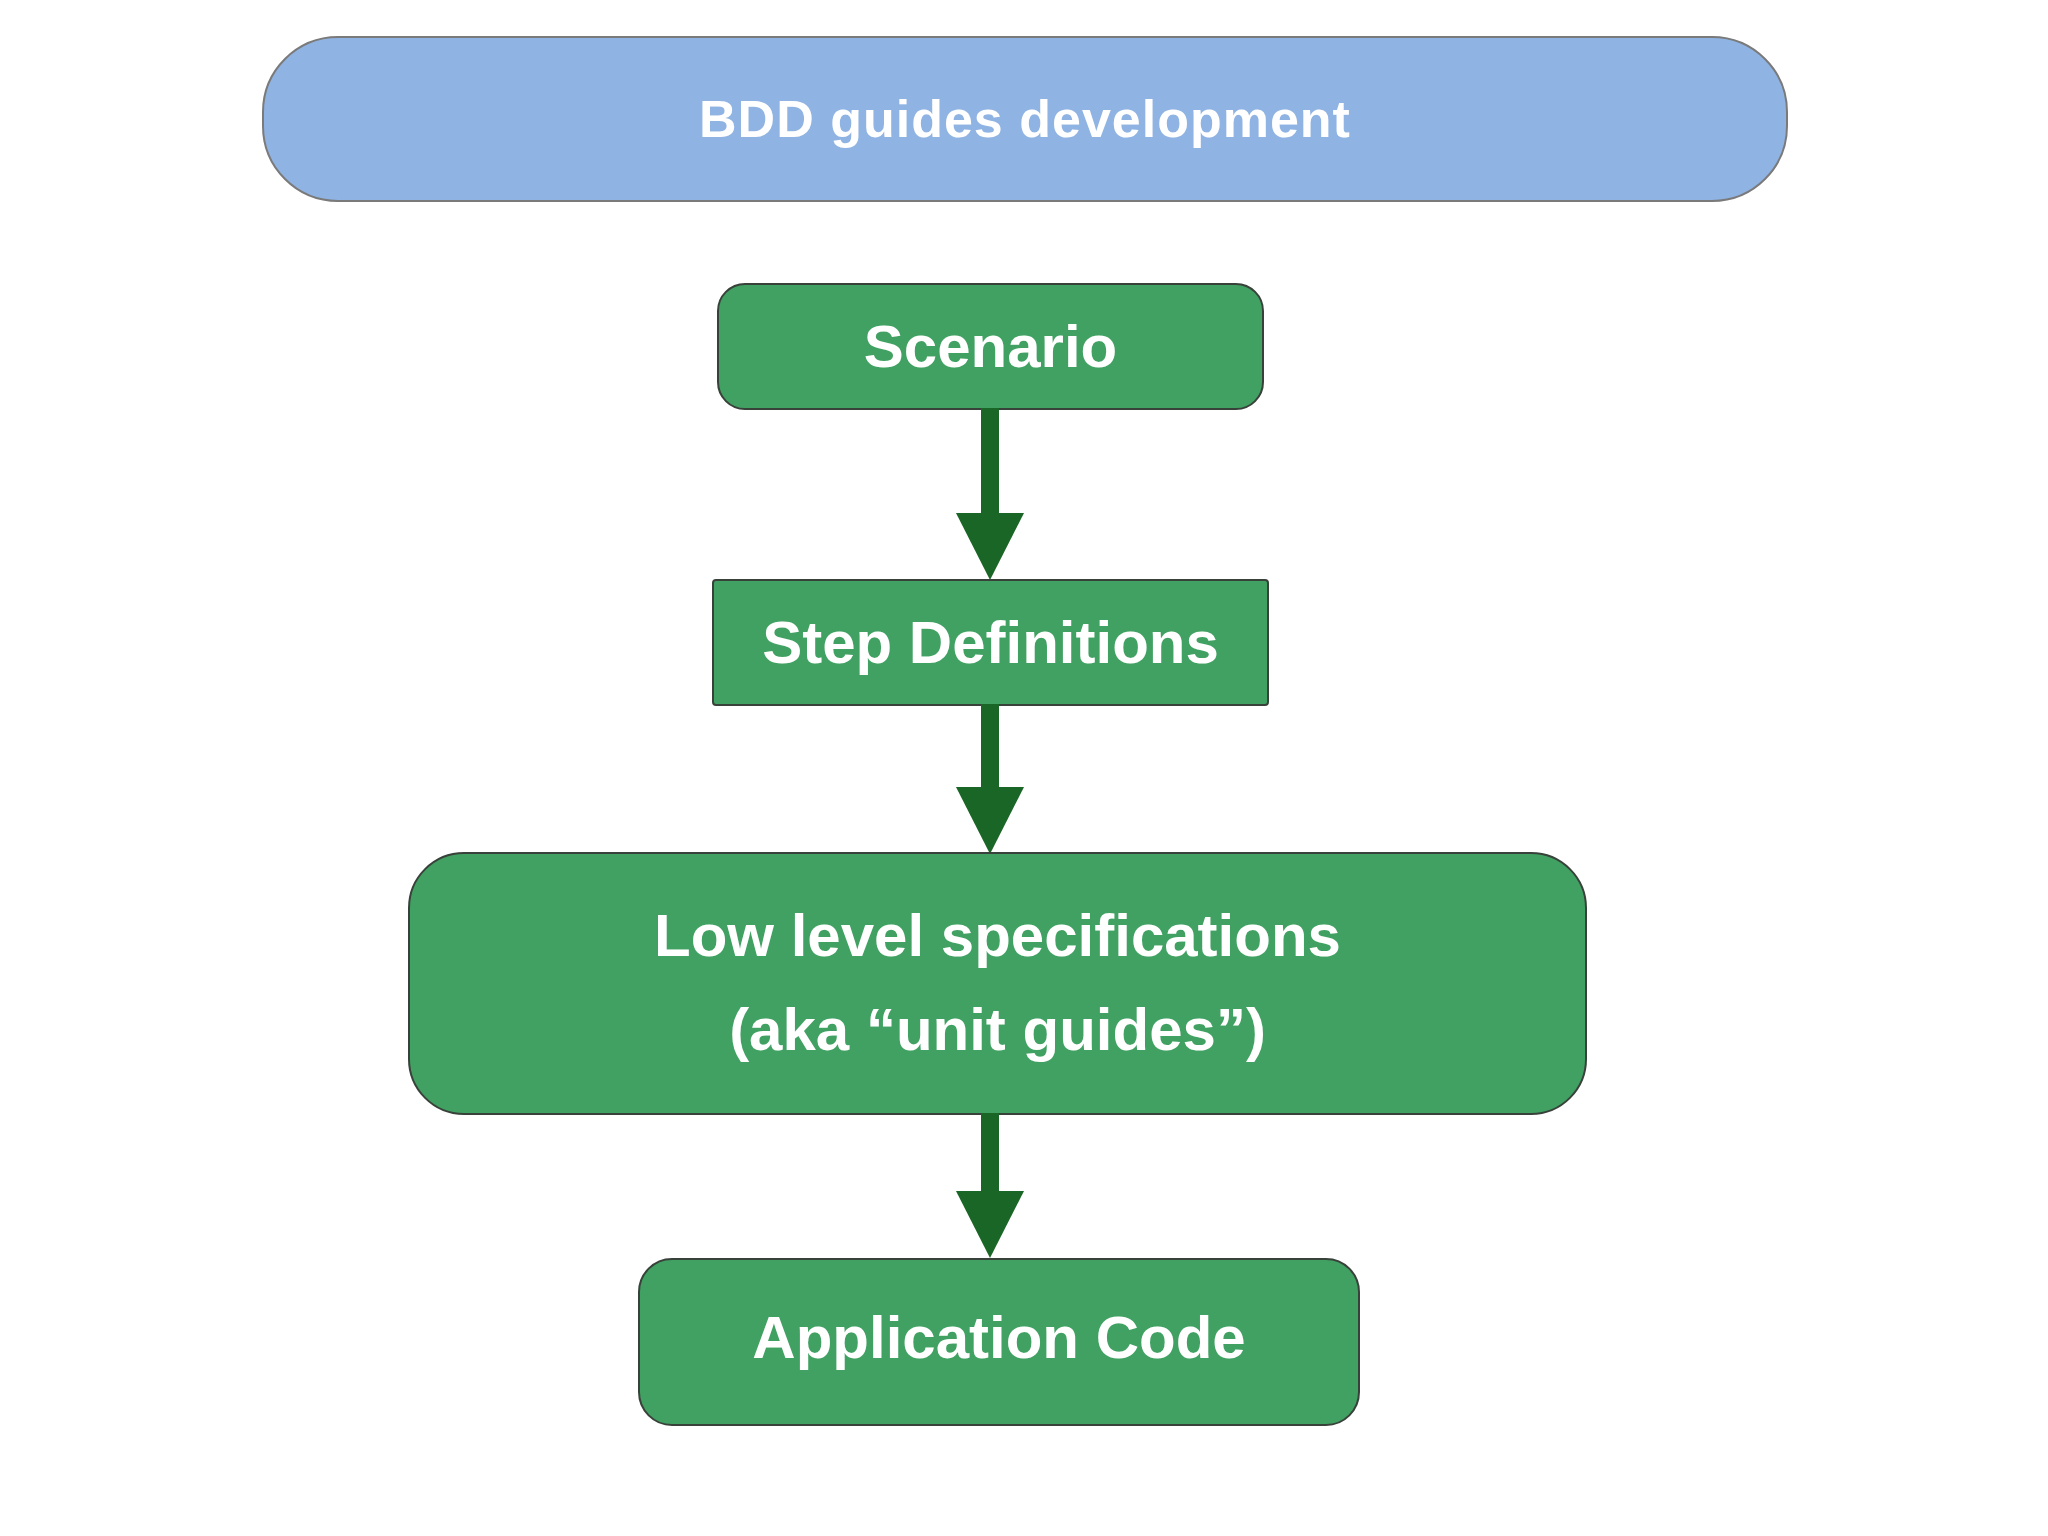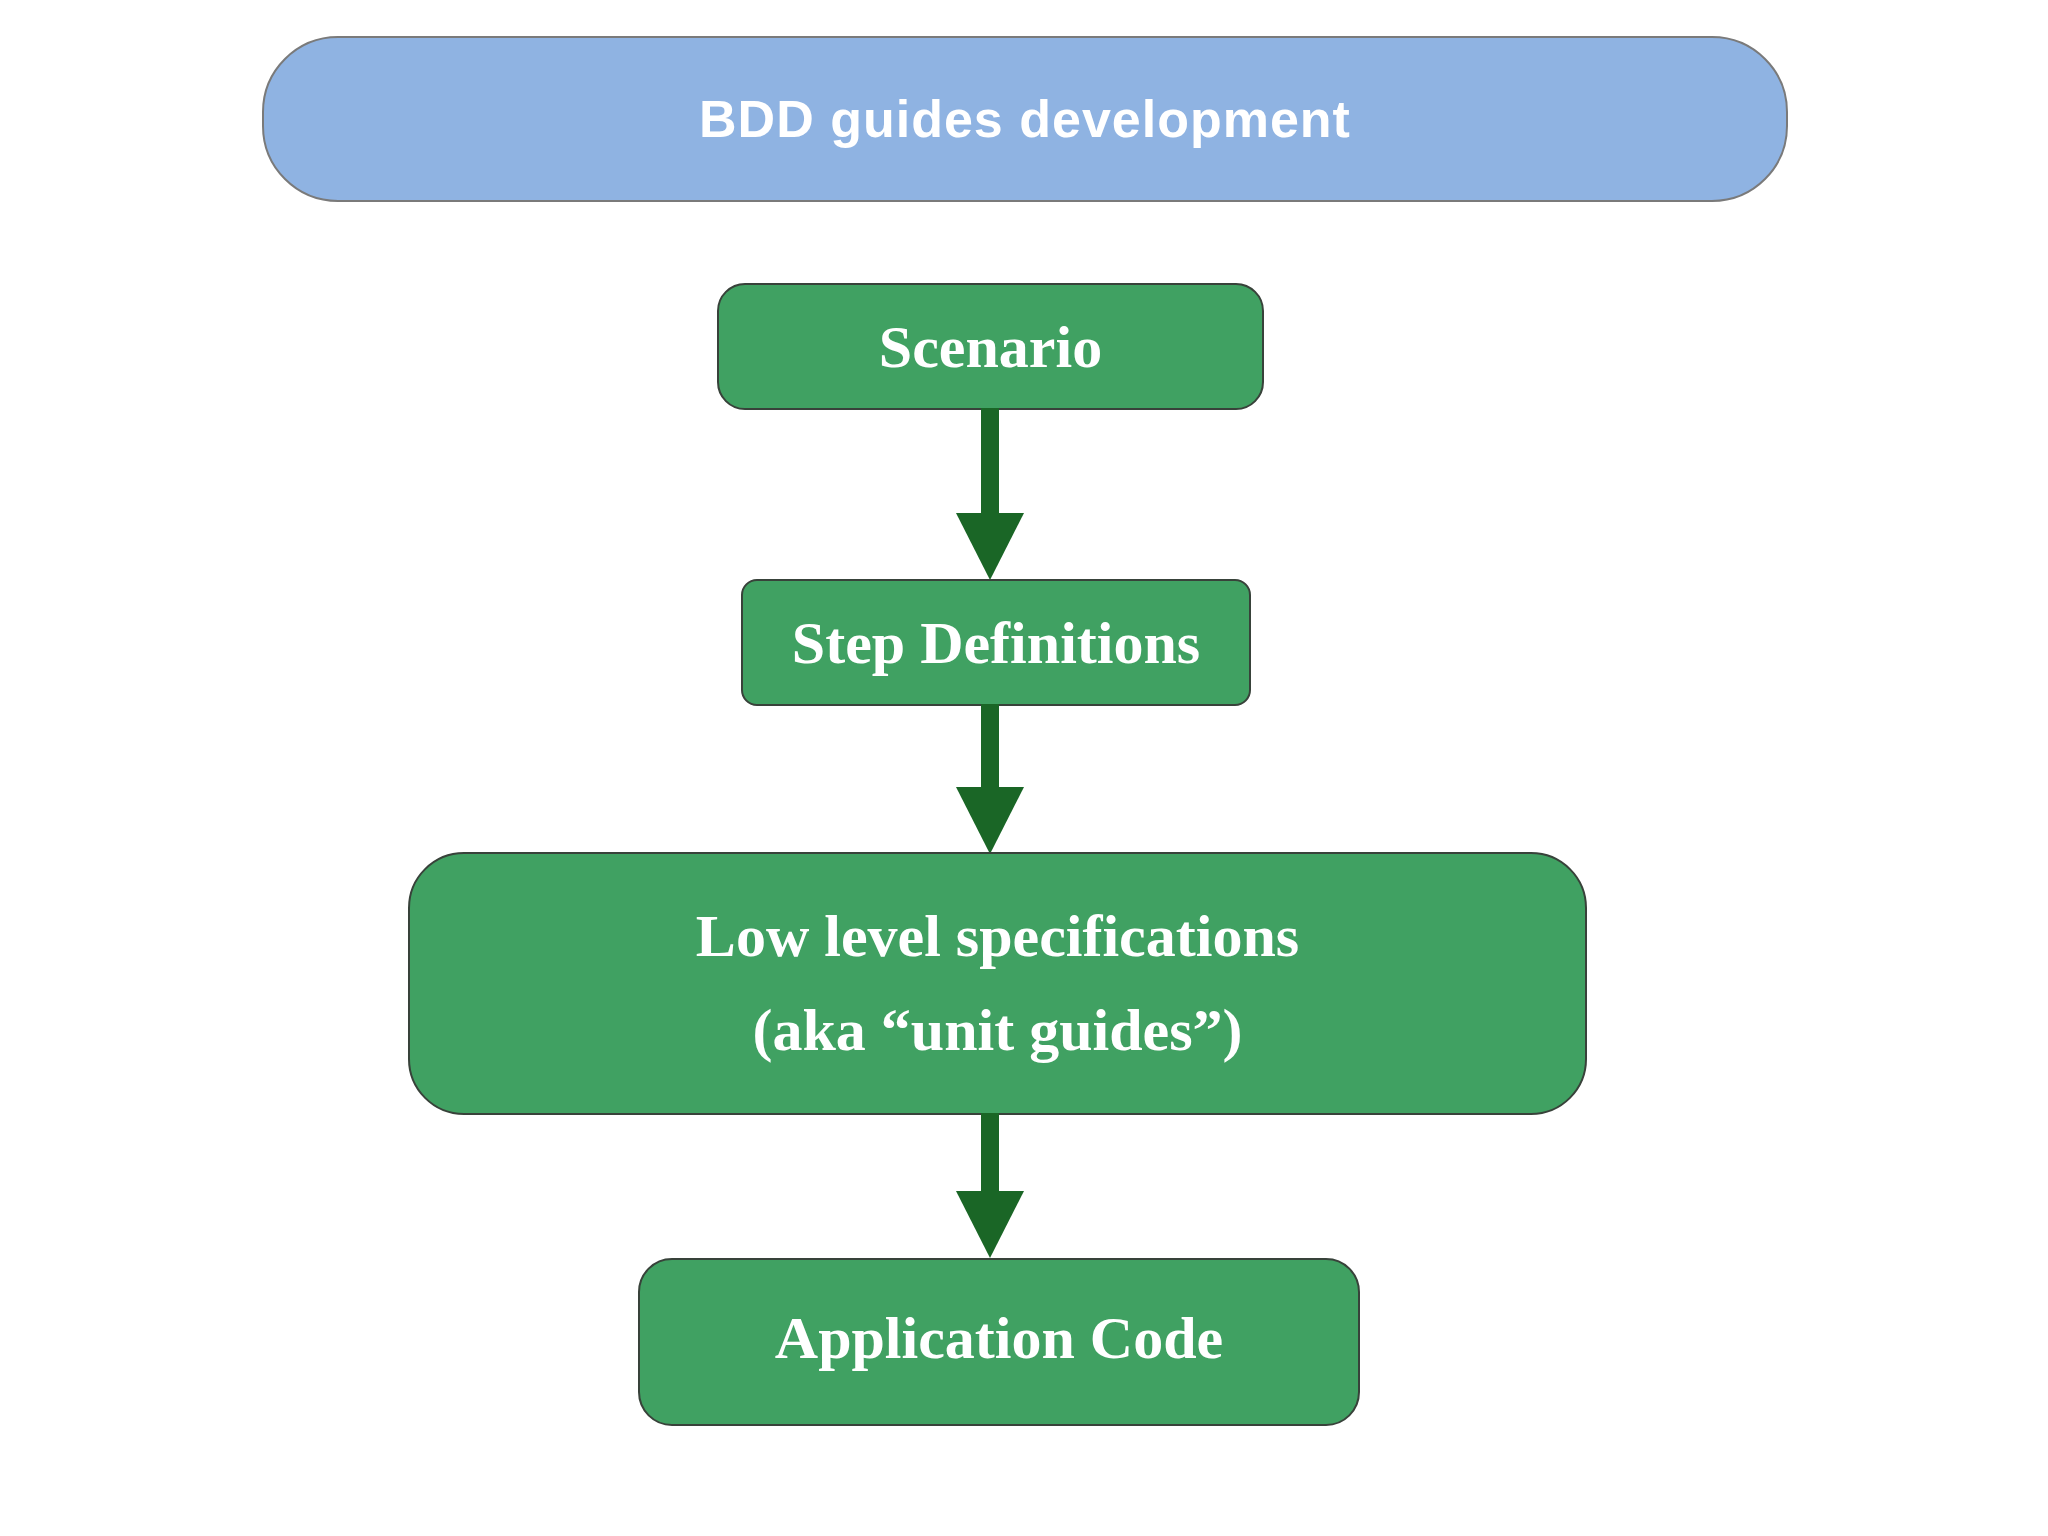--- a/index.html
+++ b/index.html
@@ -36,37 +36,36 @@
     font-weight: 700;
     letter-spacing: 1px;
   }
   .node {
     position: absolute;
     background: var(--node-fill);
     border: 2.5px solid var(--node-border);
     display: flex; flex-direction: column;
     align-items: center; justify-content: center;
     text-align: center;
-    font-family: Liberation Serif, serif;
   }
   .node span {
     color: var(--text);
     font-weight: 700;
     font-size: 60px;
     line-height: 94px;
   }
   .node-scenario {
     left: 717px; top: 283px;
     width: 547px; height: 127px;
     border-radius: 28px;
   }
   .node-step-definitions {
-    left: 741px; top: 579px;
-    width: 510px; height: 127px;
-    border-radius: 16px;
+    left: 712px; top: 579px;
+    width: 557px; height: 127px;
+    border-radius: 4px;
   }
   .node-low-level-specs {
     left: 408px; top: 852px;
     width: 1179px; height: 263px;
     border-radius: 56px;
     padding-bottom: 2px;
   }
   .node-application-code {
     left: 638px; top: 1258px;
     width: 722px; height: 168px;

